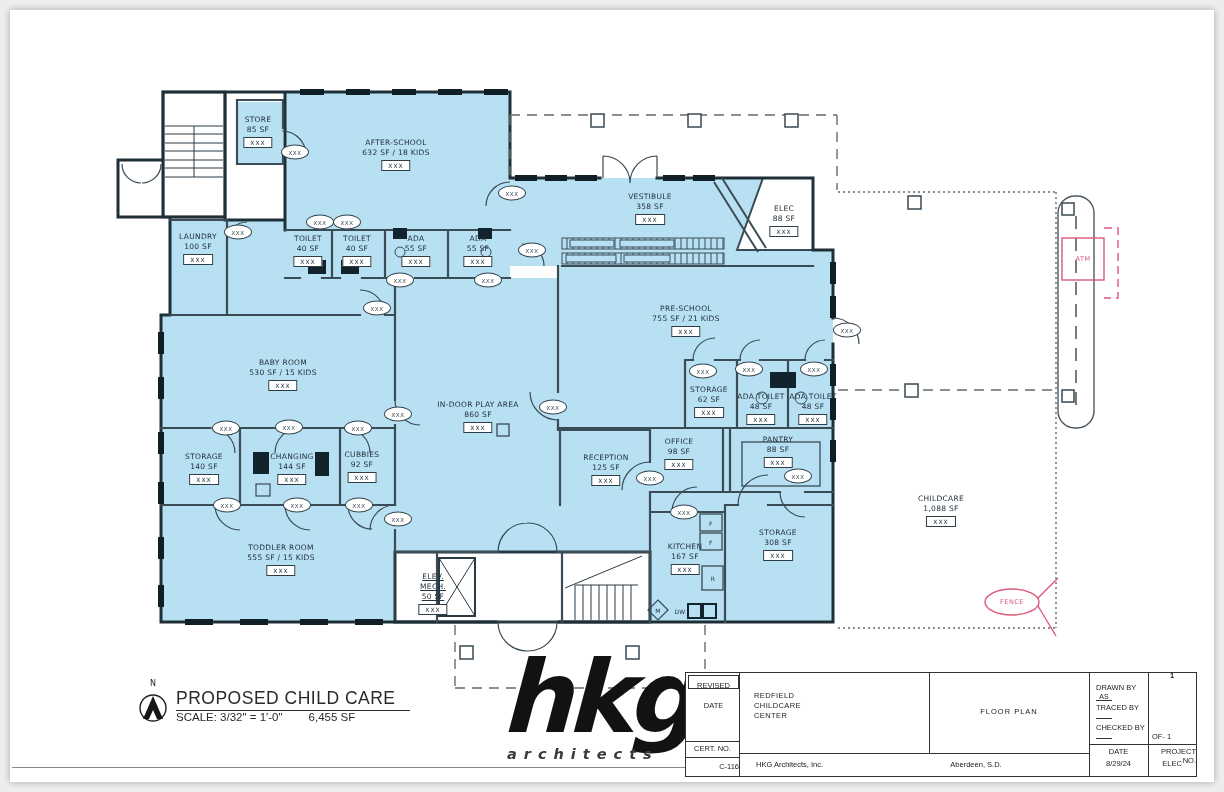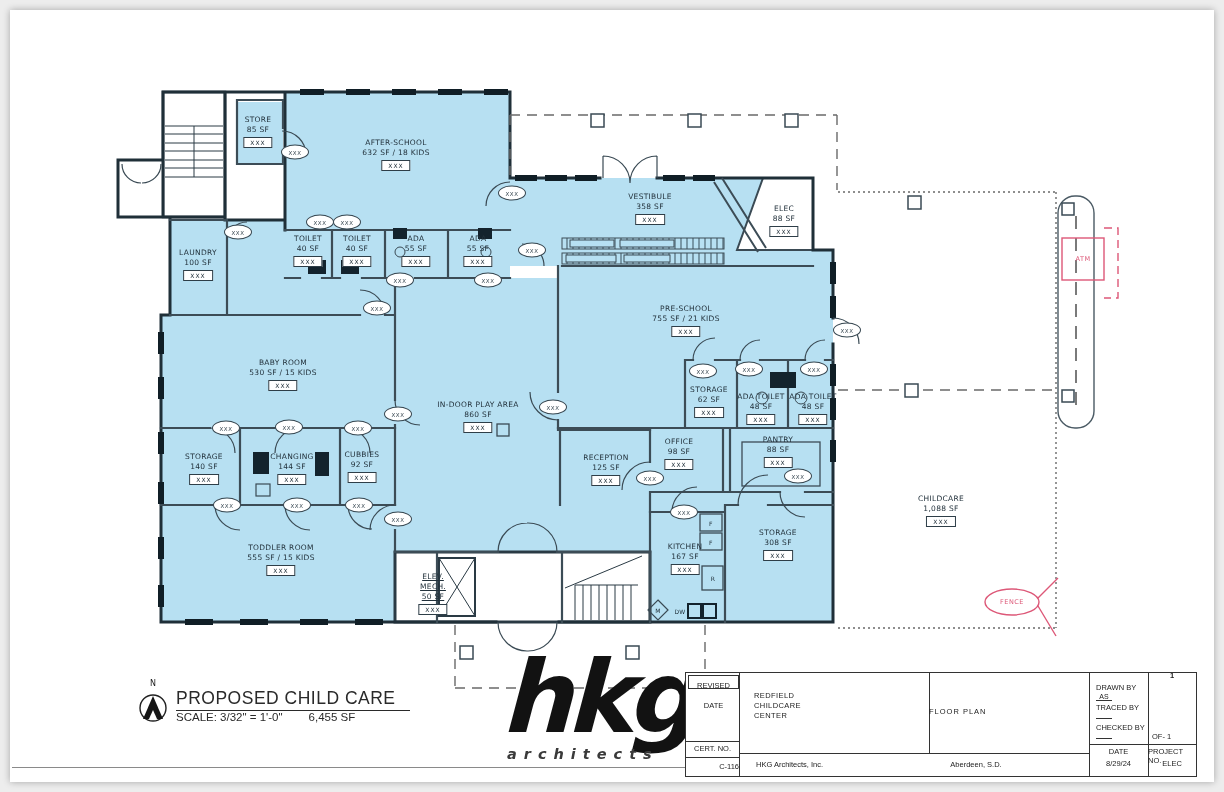--- a/index.html
+++ b/index.html
@@ -35,32 +35,32 @@
   #tblock{position:absolute;left:685px;top:672px;width:510px;height:103px;border:1.5px solid #333;
       background:#fff;z-index:6;font-family:"Liberation Sans",sans-serif;color:#222;}
   #tblock .v{position:absolute;top:0;bottom:0;width:0;border-left:1px solid #333;}
   #tblock .cell{position:absolute;font-size:7.5px;}
   .tb-revised{left:2px;top:2px;width:49px;height:12px;border:1px solid #333;text-align:center;line-height:20px;font-size:7px;}
   .tb-certline{left:0;top:68px;width:53px;border-top:1px solid #333;height:0;}
   .tb-cert{left:0;top:71px;width:53px;text-align:center;font-size:7.5px;}
   .tb-certline2{left:0;top:84px;width:53px;border-top:1px solid #333;height:0;}
   .tb-certno{left:0;top:89px;width:53px;text-align:right;font-size:8px;}
   .tb-name{left:68px;top:18px;width:170px;font-size:11.5px;line-height:1.3;letter-spacing:.4px;white-space:pre-line;}
-  .tb-title{left:243px;top:34px;width:160px;text-align:left;font-size:13.5px;letter-spacing:1px;}
+  .tb-title{left:243px;top:34px;width:160px;text-align:center;font-size:13.5px;letter-spacing:1px;}
   .tb-hline-main{left:53px;top:80px;width:350px;border-top:1px solid #333;height:0;}
   .tb-firm{left:70px;top:87px;font-size:7.5px;}
   .tb-loc{left:230px;top:87px;width:120px;text-align:center;font-size:7.5px;}
   .tb-by{left:410px;width:50px;font-size:7px;}
   .tb-by .val{display:inline-block;min-width:16px;border-bottom:1px solid #333;text-align:center;font-size:7px;}
   .tb-hline-r{left:403px;top:71px;width:107px;border-top:1px solid #333;height:0;}
   .tb-datelbl{left:403px;top:74px;width:59px;text-align:center;font-size:7px;}
   .tb-date{left:403px;top:86px;width:59px;text-align:center;font-size:7.5px;}
   .tb-sheetno{left:462px;top:-2px;width:48px;text-align:center;font-size:38px;font-weight:bold;font-family:"Liberation Sans",sans-serif;}
   .tb-of{left:466px;top:59px;font-size:7px;}
-  .tb-projlbl{left:462px;top:74px;width:48px;text-align:left;font-size:7px;}
+  .tb-projlbl{left:462px;top:74px;width:48px;text-align:right;font-size:7px;}
   .tb-proj{left:462px;top:86px;width:48px;text-align:center;font-size:7.5px;}
   .sheet-line{position:absolute;left:12px;top:767px;width:1183px;border-top:1px solid #8a8a8a;height:0;z-index:3;}
 </style>
 </head>
 <body>
 
 <div id="stage">
   <div id="sheet"></div>
 
   <svg id="plan-svg" viewBox="0 0 1224 792">
@@ -245,21 +245,21 @@
     <g>
       <circle cx="153" cy="708" r="13" fill="none" stroke="#222" stroke-width="1.4"></circle>
       <polygon points="153,696 143,719 163,719" fill="#151515"></polygon>
       <polygon points="153,710 149,719 157,719" fill="#ffffff"></polygon>
     </g>
   </svg>
 
   <div id="labels">
       <div class="room-label" style="left: 258px; top: 115px;"><span>STORE</span><span class="rarea">85 SF</span><span class="rtag">XXX</span></div>
       <div class="room-label" style="left: 396px; top: 138px;"><span>AFTER-SCHOOL</span><span class="rarea">632 SF / 18 KIDS</span><span class="rtag">XXX</span></div>
-      <div class="room-label" style="left: 198px; top: 248px;"><span>LAUNDRY</span><span class="rarea">100 SF</span><span class="rtag">XXX</span></div>
+      <div class="room-label" style="left: 198px; top: 232px;"><span>LAUNDRY</span><span class="rarea">100 SF</span><span class="rtag">XXX</span></div>
       <div class="room-label" style="left: 308px; top: 234px;"><span>TOILET</span><span class="rarea">40 SF</span><span class="rtag">XXX</span></div>
       <div class="room-label" style="left: 357px; top: 234px;"><span>TOILET</span><span class="rarea">40 SF</span><span class="rtag">XXX</span></div>
       <div class="room-label" style="left: 416px; top: 234px;"><span>ADA</span><span class="rarea">55 SF</span><span class="rtag">XXX</span></div>
       <div class="room-label" style="left: 478px; top: 234px;"><span>ADA</span><span class="rarea">55 SF</span><span class="rtag">XXX</span></div>
       <div class="room-label" style="left: 650px; top: 192px;"><span>VESTIBULE</span><span class="rarea">358 SF</span><span class="rtag">XXX</span></div>
       <div class="room-label" style="left: 784px; top: 204px;"><span>ELEC</span><span class="rarea">88 SF</span><span class="rtag">XXX</span></div>
       <div class="room-label" style="left: 686px; top: 304px;"><span>PRE-SCHOOL</span><span class="rarea">755 SF / 21 KIDS</span><span class="rtag">XXX</span></div>
       <div class="room-label" style="left: 709px; top: 385px;"><span>STORAGE</span><span class="rarea">62 SF</span><span class="rtag">XXX</span></div>
       <div class="room-label" style="left: 761px; top: 392px;"><span>ADA TOILET</span><span class="rarea">48 SF</span><span class="rtag">XXX</span></div>
       <div class="room-label" style="left: 813px; top: 392px;"><span>ADA TOILET</span><span class="rarea">48 SF</span><span class="rtag">XXX</span></div>

